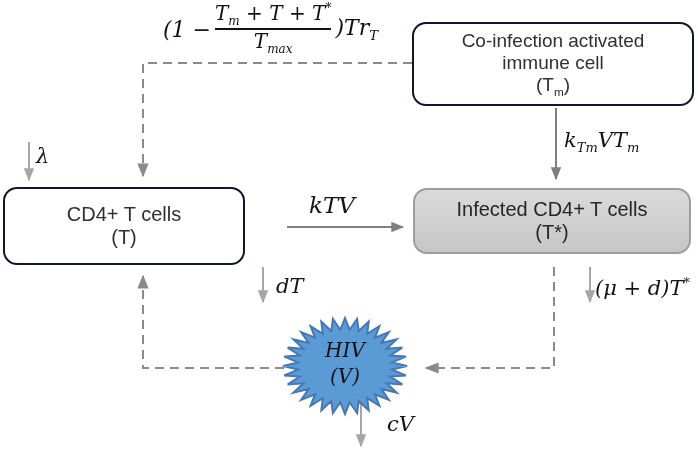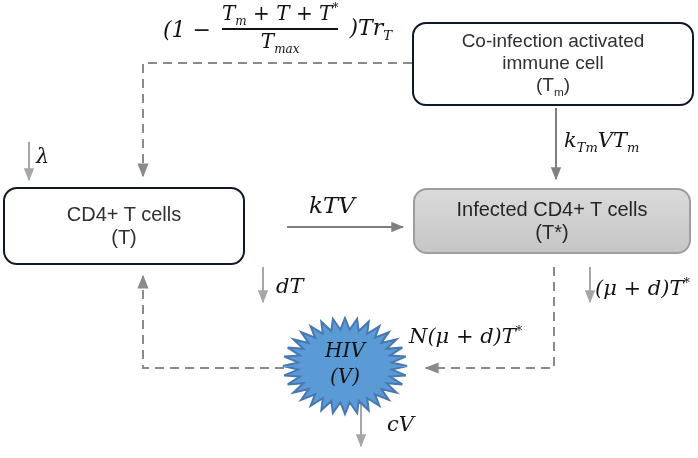--- a/index.html
+++ b/index.html
@@ -29,21 +29,21 @@
     position:absolute;font-family:"DejaVu Serif",serif;font-style:italic;
     font-size:21px;color:#141414;white-space:nowrap;
   }
   .mlabel sub,.node sub{font-size:0.62em;font-style:inherit;}
   .mlabel sup{font-size:0.62em;font-style:inherit;}
   .formula{
     position:absolute;left:163px;top:0;height:58px;display:flex;align-items:center;
     font-family:"DejaVu Serif",serif;font-style:italic;font-size:22px;color:#111;
   }
   .formula .frac{display:inline-flex;flex-direction:column;align-items:center;
-    margin:0 11px;font-size:20px;line-height:1.05;}
+    margin:0 4px;font-size:20px;line-height:1.05;}
   .formula .frac .bar{align-self:stretch;border-top:2px solid #111;margin:1px 0;}
   .formula sub{font-size:0.60em;}
   .formula sup{font-size:0.60em;}
 </style>
 </head>
 <body>
 
 <div class="canvas">
 
   <svg class="overlay" viewBox="0 0 698 458" xmlns="http://www.w3.org/2000/svg">
@@ -97,21 +97,20 @@
   <div class="mlabel" style="left:36px;top:144px;">λ</div>
 
   <div class="mlabel" style="left:309px;top:192px;font-size:23px;">kTV</div>
 
   <div class="mlabel" style="left:564px;top:128px;"><span>k</span><sub>Tm</sub><span>VT</span><sub>m</sub></div>
 
   <div class="mlabel" style="left:276px;top:274px;">dT</div>
 
   <div class="mlabel" style="left:595px;top:275px;"><span>(μ + d)T</span><sup>*</sup></div>
 
-  <div class="mlabel" style="left:409px;top:323px;"><span>N(μ + d)T</span><sup>*</sup></div>
 
   <div class="mlabel" style="left:387px;top:412px;">cV</div>
 
   <div class="formula">
     <span>(1 −</span>
     <span class="frac">
       <span class="num"><span>T</span><sub>m</sub><span> + T + T</span><sup>*</sup></span>
       <span class="bar"></span>
       <span class="den"><span>T</span><sub>max</sub></span>
     </span>

